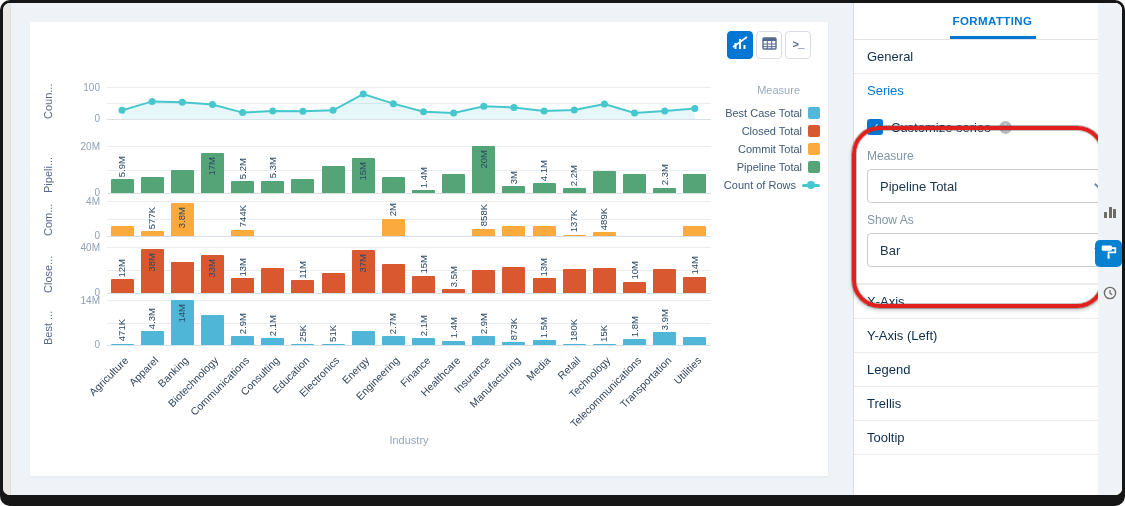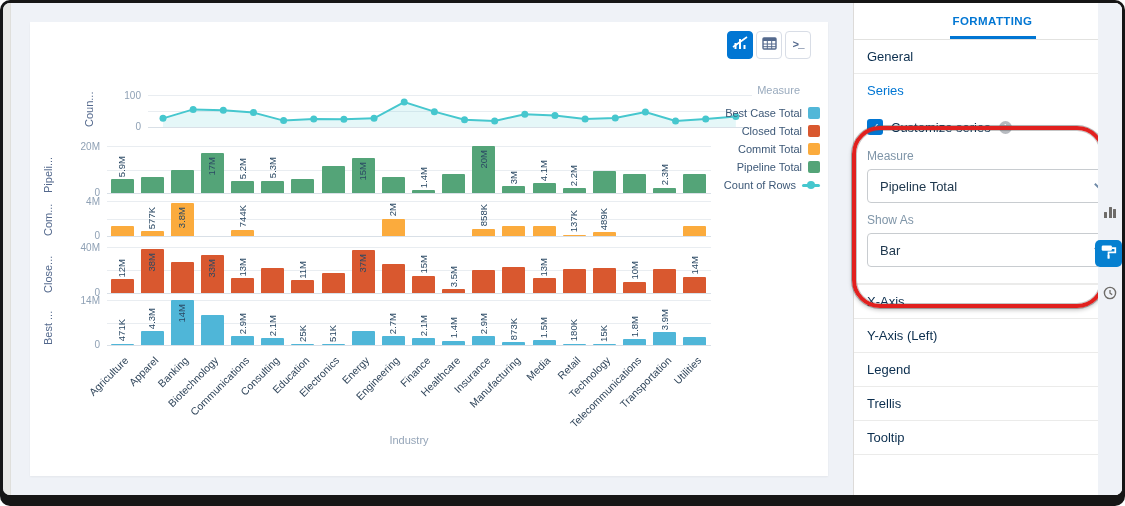--- a/index.html
+++ b/index.html
@@ -108,21 +108,21 @@
               <line x1="9.7" y1="4" x2="9.7" y2="12" stroke="#54698d" stroke-width="1"></line>
             </svg>
           </span>
         </div>
         <div class="mode-btn">
           <span class="console-glyph">&gt;_</span>
         </div>
       </div>
 
       <div id="chart-area">
-          <div class="chart-row" style="top: 73px; height: 32px; margin-left: 41px;">
+          <div class="chart-row" style="top: 65px; height: 32px;">
             <div class="gridline " style="top: 0px;"></div>
             <div class="gridline " style="top: 16px;"></div>
             <div class="gridline bottom" style="top: 32px;"></div>
             <div class="tick-label" style="top: -5px;">100</div>
             <div class="tick-label" style="top: 26px;">0</div>
             <div class="row-measure-label">Coun...</div>
             <svg width="604" height="32" style="position: absolute; left: 77px; top: 0px; overflow: visible;">
               <polygon points="15,23.36 45.15,14.399999999999999 75.3,15.36 105.44999999999999,17.6 135.6,25.6 165.75,24 195.89999999999998,24.32 226.04999999999998,23.36 256.2,7.039999999999999 286.34999999999997,16.64 316.5,24.64 346.65,25.92 376.79999999999995,19.2 406.95,20.48 437.09999999999997,24 467.25,23.04 497.4,16.96 527.55,25.92 557.6999999999999,24 587.85,21.439999999999998 587.85,32 15,32" fill="#46C7CE" opacity="0.14"></polygon>
               <polyline points="15,23.36 45.15,14.399999999999999 75.3,15.36 105.44999999999999,17.6 135.6,25.6 165.75,24 195.89999999999998,24.32 226.04999999999998,23.36 256.2,7.039999999999999 286.34999999999997,16.64 316.5,24.64 346.65,25.92 376.79999999999995,19.2 406.95,20.48 437.09999999999997,24 467.25,23.04 497.4,16.96 527.55,25.92 557.6999999999999,24 587.85,21.439999999999998" fill="none" stroke="#46C7CE" stroke-width="2"></polyline>
               <circle cx="15" cy="23.36" r="3.5" fill="#46C7CE"></circle>

